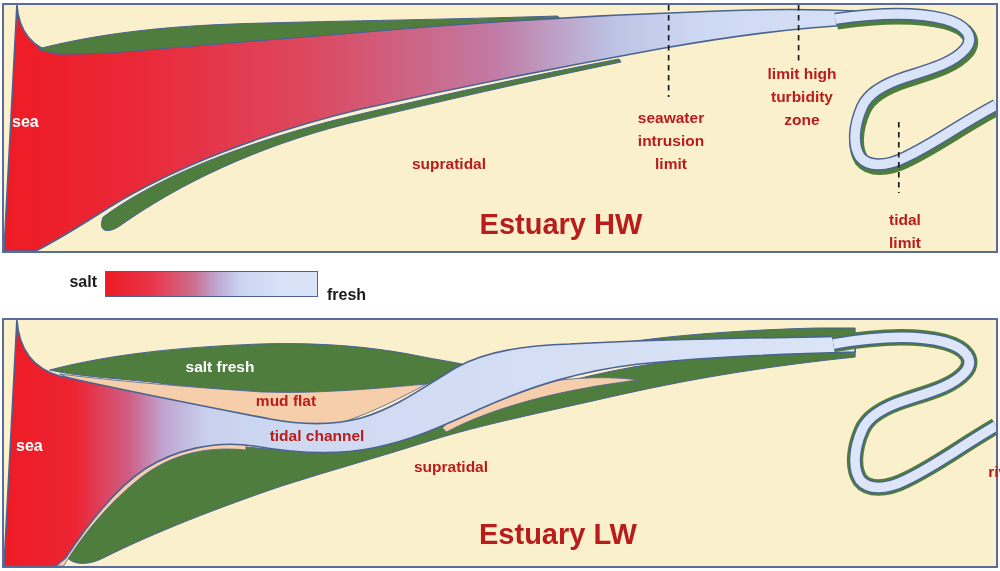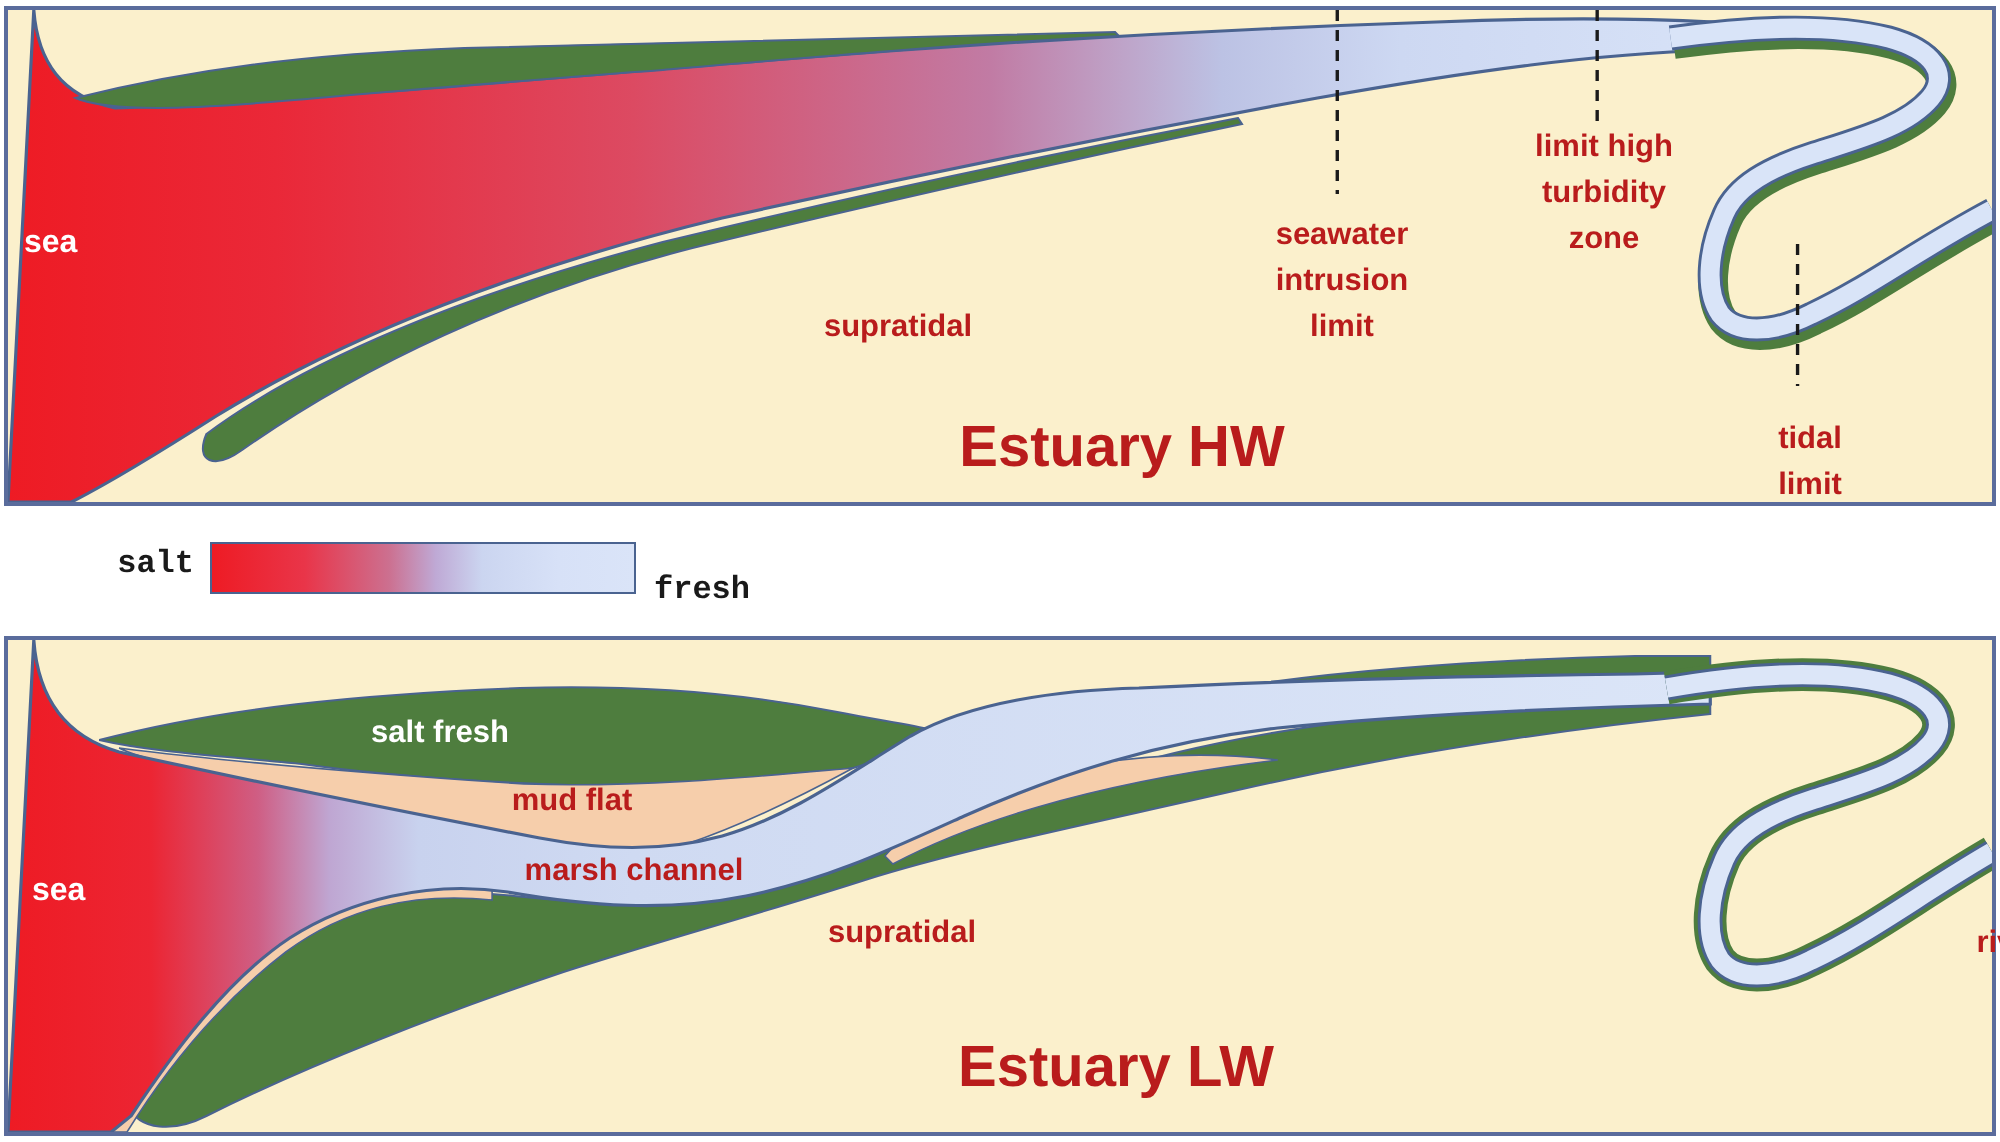--- a/index.html
+++ b/index.html
@@ -15,21 +15,21 @@
   .panel-bottom{top:318px;}
   .panel svg{position:absolute;left:0;top:0;width:100%;height:100%;display:block;}
   .lbl{
     position:absolute;transform:translateX(-50%);text-align:center;
     font-weight:700;font-size:15.5px;line-height:23px;color:#b91c1c;
     white-space:pre-line;z-index:5;
   }
   .lbl-left{transform:none;text-align:left;}
   .lbl-white{color:#ffffff;text-align:center;}
   .lbl-title{font-size:29px;line-height:24px;}
-  .legend{position:absolute;left:0;top:268px;width:1000px;height:34px;z-index:6;font-family:Liberation Mono, monospace;}
+  .legend{position:absolute;left:0;top:268px;width:1000px;height:34px;z-index:6;}
   .legend-bar{
     position:absolute;left:105px;top:3px;width:213px;height:26px;
     border:1.5px solid #4A6390;box-sizing:border-box;
     background:linear-gradient(90deg,#EE1B24 0%,#E93549 22%,#CC7090 42%,#BFA9D5 53%,#CBD5F0 64%,#D7E1F7 82%,#DAE4F8 100%);
   }
   .legend-salt{position:absolute;left:97px;top:5px;transform:translateX(-100%);font-weight:700;font-size:16px;color:#1a1a1a;}
   .legend-fresh{position:absolute;left:327px;top:18px;font-weight:700;font-size:16px;color:#1a1a1a;}
 </style>
 </head>
 <body>
@@ -118,18 +118,18 @@
         <path d="M 836,24 C 888,15 924,16 948,22 C 970,28 979,40 969,52 C 957,66 934,72 909,80 C 887,87 871,96 865,110 C 857,128 855,148 863,160 C 871,170 889,170 909,160 C 939,146 962,128 1000,106" fill="none" stroke="#4E7D3E" stroke-width="16.5"></path>
         <path d="M 836,24 C 888,15 924,16 948,22 C 970,28 979,40 969,52 C 957,66 934,72 909,80 C 887,87 871,96 865,110 C 857,128 855,148 863,160 C 871,170 889,170 909,160 C 939,146 962,128 1000,106" fill="none" stroke="#4A6390" stroke-width="12.5"></path>
         <path d="M 836,24 C 888,15 924,16 948,22 C 970,28 979,40 969,52 C 957,66 934,72 909,80 C 887,87 871,96 865,110 C 857,128 855,148 863,160 C 871,170 889,170 909,160 C 939,146 962,128 1000,106" fill="none" stroke="#DCE6F8" stroke-width="9.6"></path>
       </g>
     </svg>
   </div>
 
   <div class="lbl lbl-left lbl-white" style="left:16px;top:434px;font-size:16px;">sea</div>
   <div class="lbl lbl-white" style="left:220px;top:355px;">salt fresh</div>
   <div class="lbl" style="left:286px;top:389px;">mud flat</div>
-  <div class="lbl" style="left:317px;top:424px;">marsh channel</div>
+  <div class="lbl" style="left:317px;top:424px;">tidal channel</div>
   <div class="lbl" style="left:451px;top:455px;">supratidal</div>
   <div class="lbl" style="left:962px;top:460px;margin-left:43px;">river</div>
   <div class="lbl lbl-title" style="left:558px;top:522px;">Estuary LW</div>
 
 </div>
 
 </body></html>

